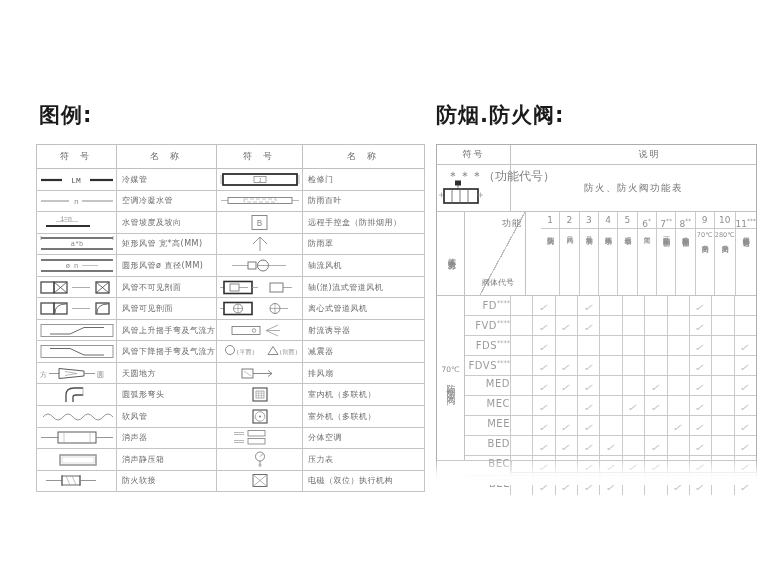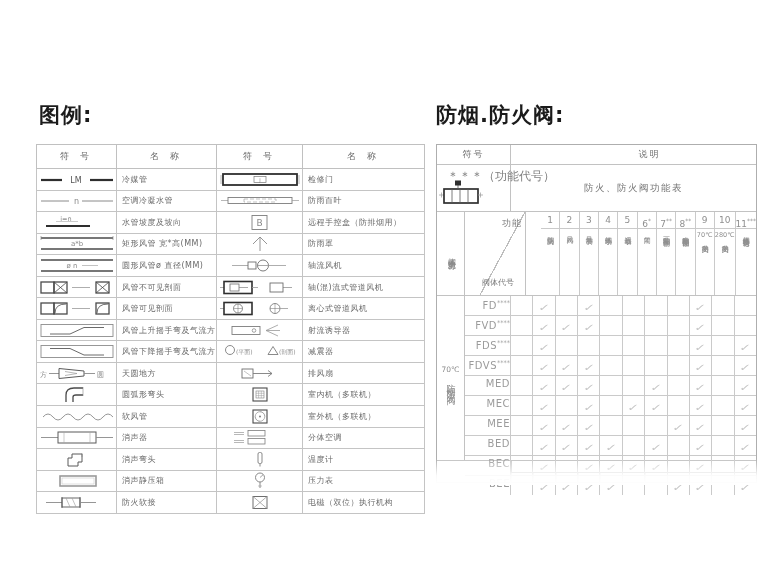--- a/index.html
+++ b/index.html
@@ -8,21 +8,21 @@
   .title{position:absolute;top:101px;font-size:21px;font-weight:700;color:#1b1b1b;letter-spacing:1px;}
   .title.left{left:28px;}
   .title.right{left:425px;}
 
   
   table.legend{position:absolute;left:25px;top:144px;width:388px;border-collapse:collapse;
                table-layout:fixed;border:1px solid #aeaeae;}
   table.legend th{height:21px;font-size:9px;font-weight:400;color:#6b6b6b;letter-spacing:4px;
                   border:1px solid #c0c0c0;}
   table.legend td{height:18.55px;border:1px solid #c4c4c4;overflow:hidden;white-space:nowrap;}
-  td.sym{text-align:center;vertical-align:middle;padding:0;}
+  td.sym{text-align:center;vertical-align:middle;padding:0;font-family:Liberation Mono, monospace;}
   td.nm{font-size:8px;color:#6a6a6a;padding-left:5px;letter-spacing:0.5px;}
   td.sym svg{display:block;margin:0 auto;}
 
   
   .fn-table{position:absolute;left:425px;top:144px;width:321px;border:1px solid #aeaeae;
             box-sizing:border-box;background:#fff;}
   .fn-table,.fn-table *{box-sizing:border-box;}
   .fr{display:flex;border-bottom:1px solid #c2c2c2;position:relative;}
   .r1{height:20px;gap:32px;}
   .r2{height:47px;}
@@ -360,36 +360,20 @@
             <svg width="84" height="17" viewBox="0 0 84 17">
               <line x1="16" y1="3.5" x2="26" y2="3.5" stroke="#9a9a9a" stroke-width="0.7"></line>
               <line x1="16" y1="5.5" x2="26" y2="5.5" stroke="#9a9a9a" stroke-width="0.7"></line>
               <rect x="30" y="1.5" width="17" height="5.5" fill="none" stroke="#7d7d7d" stroke-width="0.8"></rect>
               <line x1="16" y1="11.5" x2="26" y2="11.5" stroke="#9a9a9a" stroke-width="0.7"></line>
               <line x1="16" y1="13.5" x2="26" y2="13.5" stroke="#9a9a9a" stroke-width="0.7"></line>
               <rect x="30" y="9.5" width="17" height="5.5" fill="none" stroke="#7d7d7d" stroke-width="0.8"></rect>
             </svg>
           </td>
           <td class="nm">分体空调</td>
-        </tr>
-        <tr>
-          <td class="sym">
-            <svg width="78" height="17" viewBox="0 0 78 17">
-              <path d="M30,15 L30,7 L34,7 L34,3 L44,3 L44,11 L40,11 L40,15 Z" fill="none" stroke="#5a5a5a" stroke-width="1"></path>
-              <line x1="44" y1="2" x2="44" y2="6" stroke="#888" stroke-width="0.6"></line>
-            </svg>
-          </td>
-          <td class="nm">消声弯头</td>
-          <td class="sym">
-            <svg width="84" height="17" viewBox="0 0 84 17">
-              <rect x="40" y="1.5" width="4" height="11" rx="1.5" fill="none" stroke="#7d7d7d" stroke-width="0.9"></rect>
-              <line x1="42" y1="12.5" x2="42" y2="15.5" stroke="#7d7d7d" stroke-width="0.9"></line>
-            </svg>
-          </td>
-          <td class="nm">温度计</td>
         </tr>
         <tr>
           <td class="sym">
             <svg width="78" height="17" viewBox="0 0 78 17">
               <rect x="22" y="4" width="36" height="10" fill="none" stroke="#9a9a9a" stroke-width="1.6"></rect>
               <rect x="24" y="6" width="32" height="6" fill="none" stroke="#c0c0c0" stroke-width="0.5"></rect>
             </svg>
           </td>
           <td class="nm">消声静压箱</td>
           <td class="sym">

